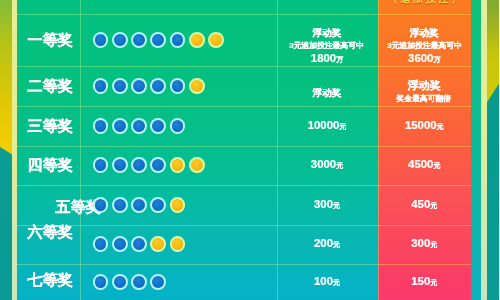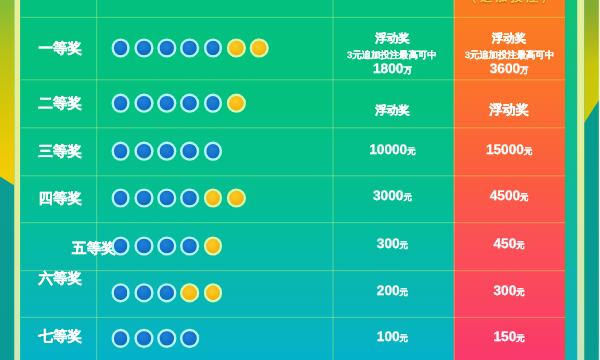--- a/index.html
+++ b/index.html
@@ -27,21 +27,21 @@
   #col-green{left:0;width:360.5px;}
   #col-orange{left:360.5px;width:93.5px;}
 
   .vline{position:absolute;top:0;width:1.2px;height:300px;background:rgba(174,246,133,.40);}
   .hline{position:absolute;left:0;width:360.5px;height:1.2px;background:rgba(174,246,133,.40);}
   .hline2{position:absolute;left:360.5px;width:93.5px;height:1.2px;background:rgba(255,230,80,.38);}
 
   .cell{position:absolute;display:flex;align-items:center;justify-content:center;
         box-sizing:border-box;}
   .prize-cell{left:0;width:62.5px;padding-left:4px;}
-  .prize-label{color:#fff;font-size:12px;font-weight:700;letter-spacing:.1px;
+  .prize-label{color:#fff;font-size:15px;font-weight:700;letter-spacing:.1px;
                white-space:nowrap;line-height:12px;
                -webkit-text-stroke:0.28px #fff;}
 
   .balls-cell{left:62.5px;width:197px;justify-content:flex-start;padding-left:13px;}
   .ball{width:15.8px;height:15.8px;border-radius:50%;box-sizing:border-box;
         border:2.05px solid;margin-right:3.5px;flex:0 0 auto;}
   .ball.blue{border-color:#B6F7F4;
         background:radial-gradient(circle at 42% 36%,#2380D8 0%,#1171C8 52%,#0A62B4 100%);}
   .ball.yellow{border-color:#D8FDA8;
         background:radial-gradient(circle at 42% 36%,#FBCB2A 0%,#F9B911 52%,#EFA406 100%);}
@@ -129,20 +129,21 @@
           <div class="ball blue"></div>
           <div class="ball blue"></div>
           <div class="ball blue"></div>
           <div class="ball yellow"></div>
         </div>
         <div class="cell money-cell" style="top: 66px; height: 40px; left: 259.5px; width: 101px;">
           <div class="m-title">浮动奖</div>
         </div>
         <div class="cell money-cell" style="top: 66px; height: 40px; left: 360.5px; width: 93.5px;">
           <div class="m-title big">浮动奖</div>
+          <div class="m-note">奖金最高可翻倍</div>
         </div>
         <div class="cell prize-cell" style="top: 106px; height: 39.5px;">
           <span class="prize-label">三等奖</span>
         </div>
         <div class="cell balls-cell" style="top: 106px; height: 39.5px;">
           <div class="ball blue"></div>
           <div class="ball blue"></div>
           <div class="ball blue"></div>
           <div class="ball blue"></div>
           <div class="ball blue"></div>

